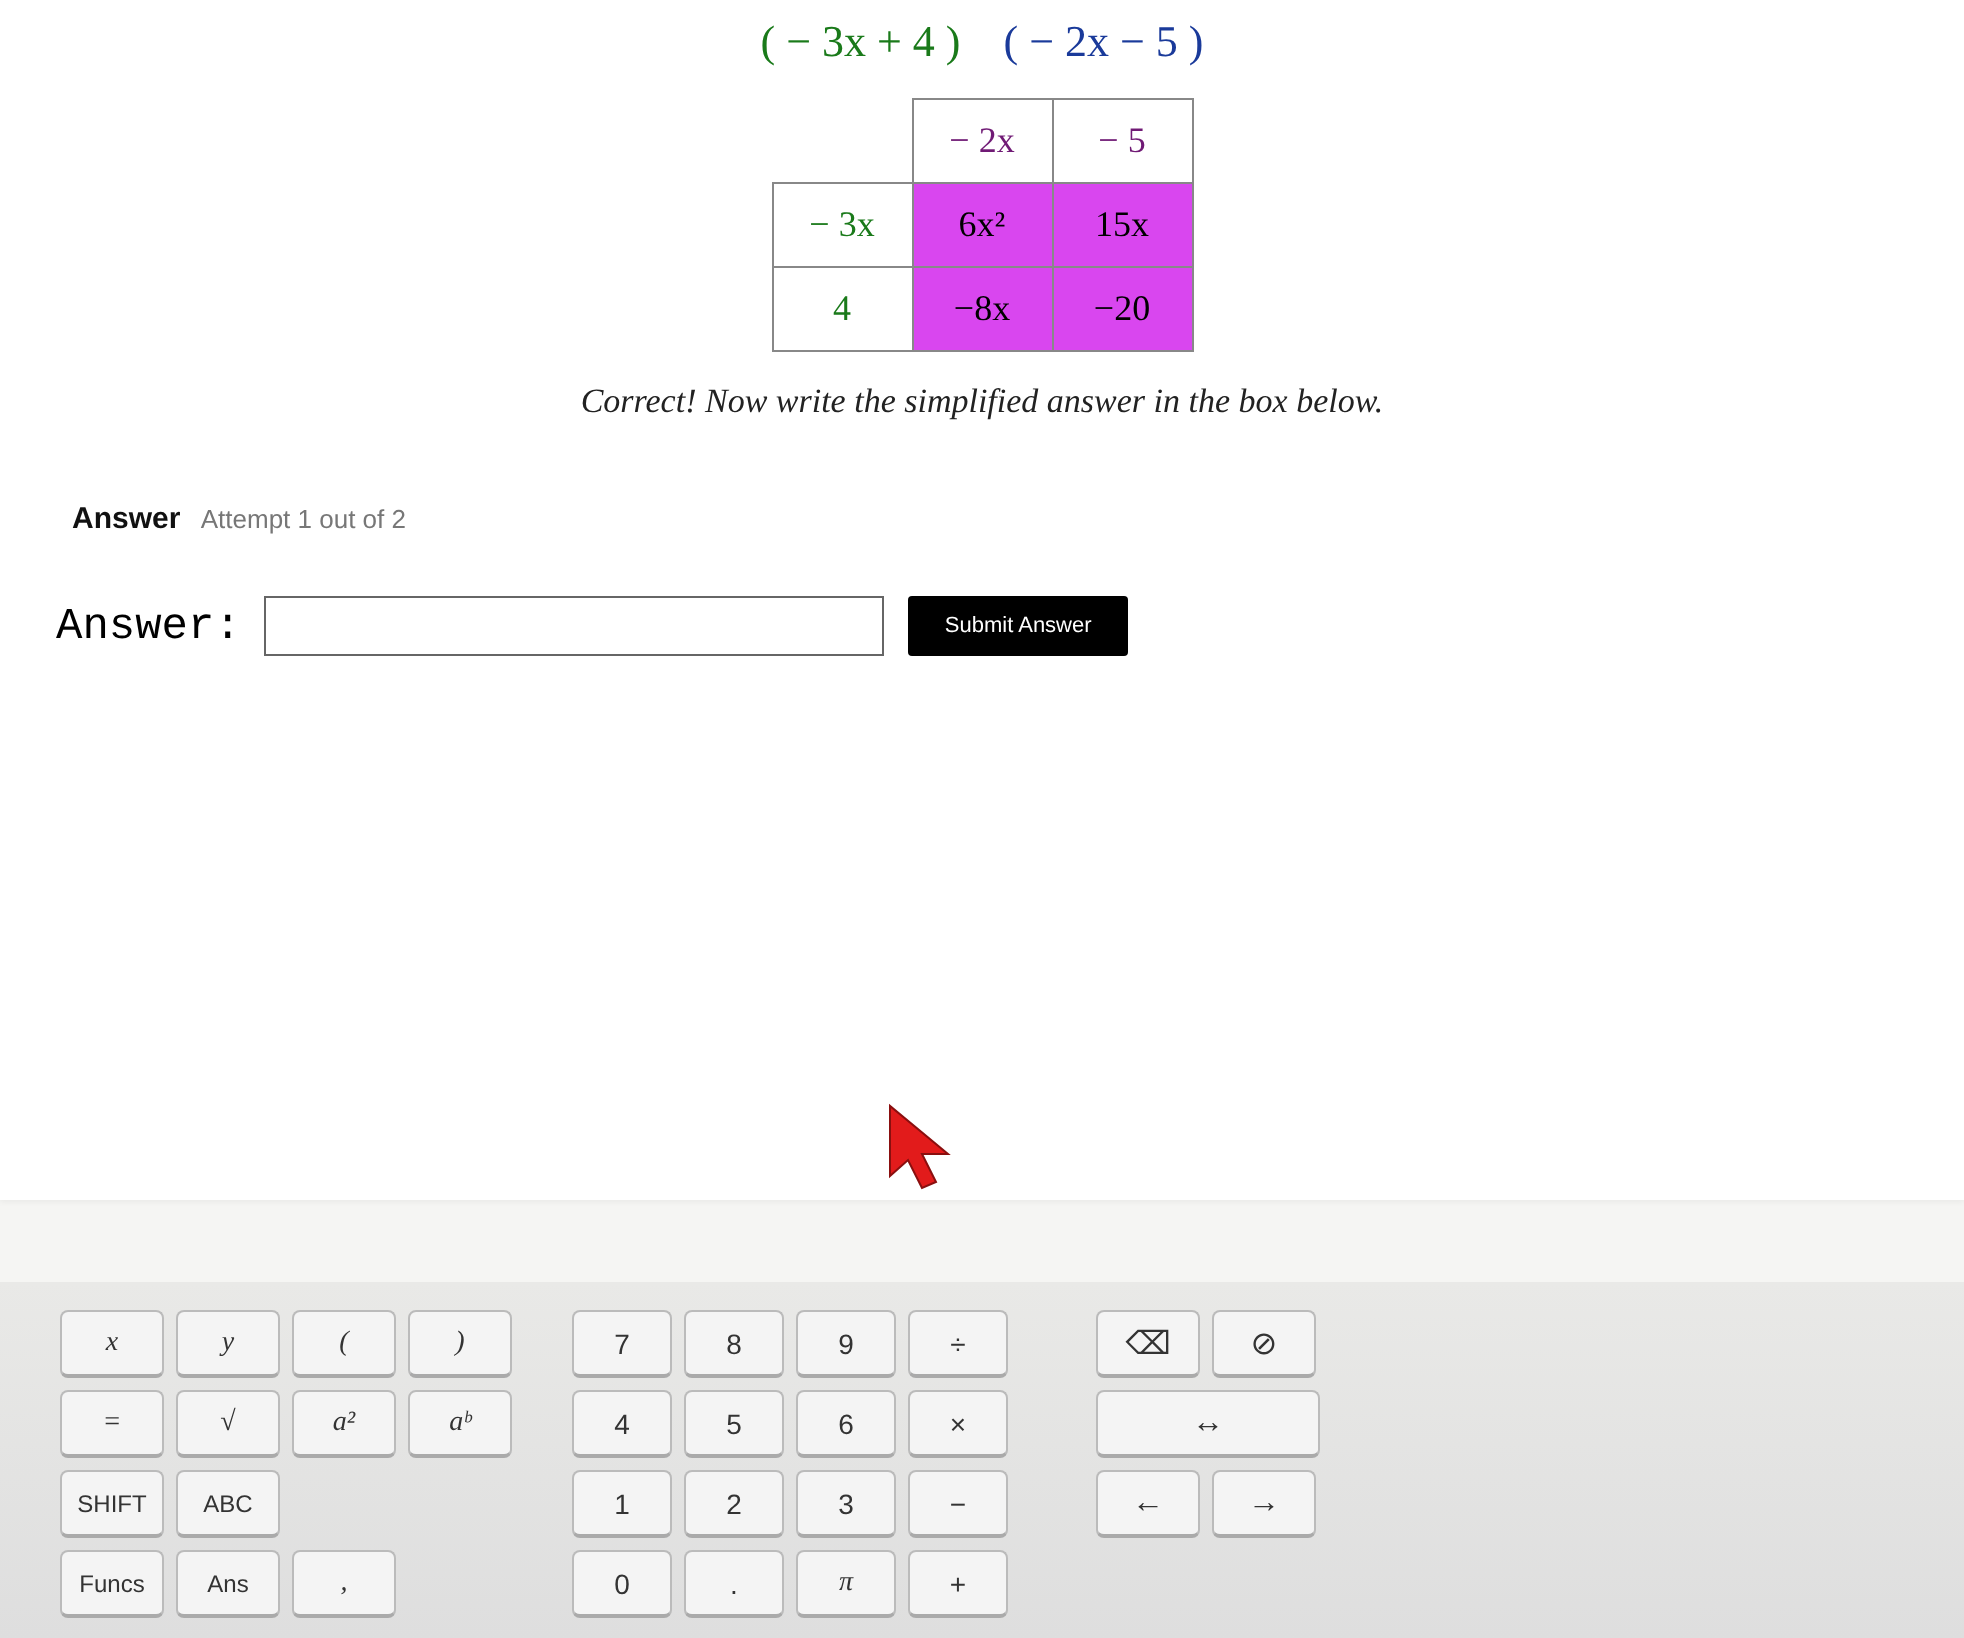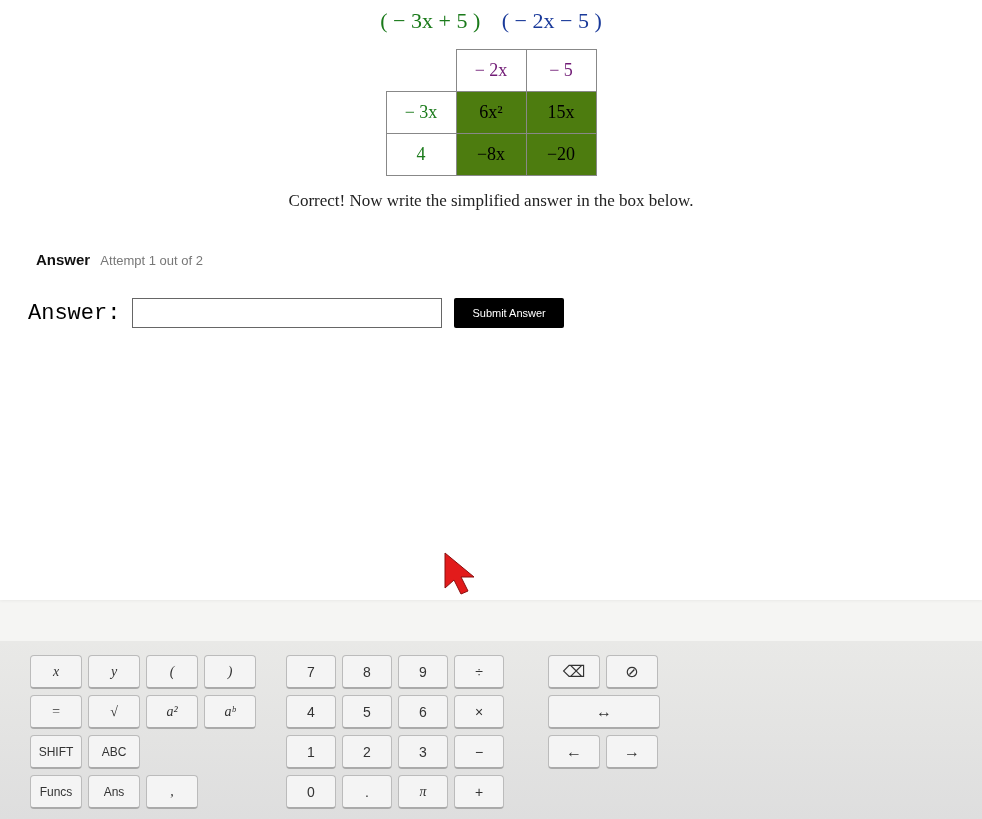--- a/index.html
+++ b/index.html
@@ -33,27 +33,28 @@
   width: 70px;
   height: 42px;
   text-align: center;
   font-family: 'Times New Roman', serif;
   font-size: 18px;
   border: 1px solid #888;
 }
 .box-table td.noborder { border: none; }
 .box-table td.header-top { border: 1px solid #888; color: #701a75; }
 .box-table td.header-left { border: 1px solid #888; color: #1a7a1a; }
-.box-table td.cell { background:#4d7c0f; }
+.box-table td.cell { background:#d946ef; }
 .hint {
   text-align: center;
   font-size: 17px;
   font-family: Georgia, serif;
   color: #222;
   margin: 10px 0 40px 0;
+  font-style: italic;
 }
 .answer-header {
   font-family: Arial, sans-serif;
   font-size: 15px;
   margin: 20px 0 30px 16px;
 }
 .answer-header b { font-weight: bold; color:#111; }
 .answer-header span { color: #777; font-size: 13px; margin-left: 6px; }
 .answer-row {
   display: flex;
@@ -124,21 +125,21 @@
 .key.enter { min-width: 112px; font-style: normal; font-family: Arial, sans-serif; font-size: 12px; }
 .kb-group-a .key { min-width: 52px; }
 .kb-group-num .key { min-width: 50px; }
 .kb-group-nav { margin-left: 14px; }
 </style>
 </head>
 <body>
 
 <div class="content-area">
   <div class="expression">
-    <span class="factor1">( − 3x + 5 )</span>
+    <span class="factor1">( − 3x + 4 )</span>
     <span class="factor2">( − 2x − 5 )</span>
   </div>
 
   <table class="box-table">
     <tbody>
         <tr>
       <td class="noborder"></td>
       <td class="header-top">− 2x</td>
       <td class="header-top">− 5</td>
     </tr>

